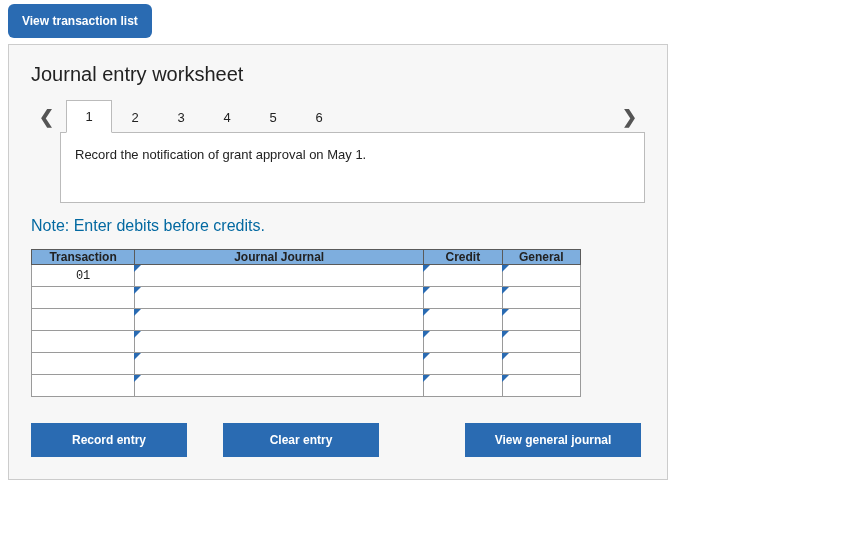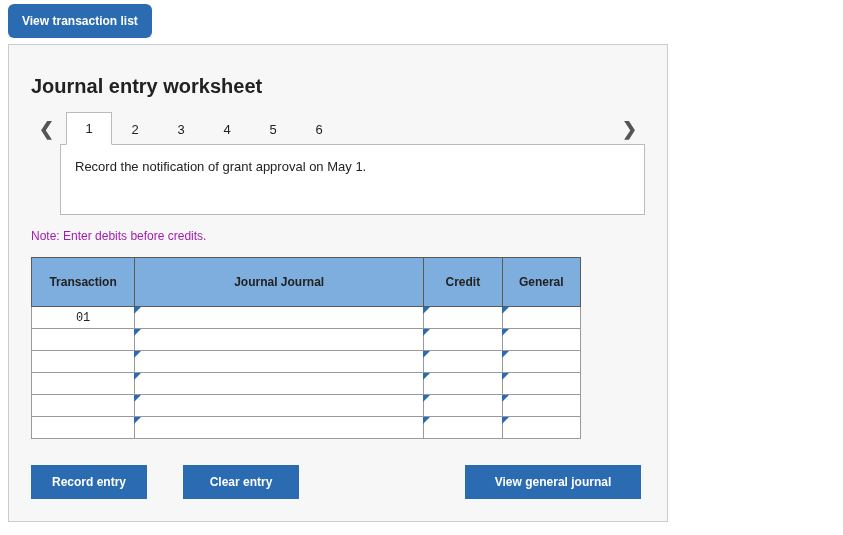--- a/index.html
+++ b/index.html
@@ -25,22 +25,22 @@
   }
   .panel {
     border: 1px solid #ccc;
     margin: 6px 0 0 8px;
     width: 660px;
     padding: 18px 22px 22px 22px;
     background: #f7f7f7;
   }
   .title {
     font-size: 20px;
-    font-weight: bold;
-    margin: 12px 0 14px 0;
+    font-weight: normal;
+    margin: 0 0 14px 0;
   }
   .tabrow {
     display: flex;
     align-items: center;
     margin-bottom: 0;
   }
   .chev {
     font-weight: bold;
     font-size: 18px;
     color: #555;
@@ -74,34 +74,34 @@
     background: #fff;
     border: 1px solid #bbb;
     padding: 14px 14px 40px 14px;
     margin-top: -1px;
     font-size: 13px;
     position: relative;
     z-index: 1;
     margin-left: 29px;
   }
   .note {
-    color: #a21caf;
-    font-size: 12px;
+    color: #0369a1;
+    font-size: 16px;
     margin: 14px 0;
   }
   table.jr {
     border-collapse: collapse;
     width: 550px;
   }
   table.jr th {
     background: #7eaede;
     border: 1px solid #5a5a5a;
     font-weight: bold;
     font-size: 12px;
-    padding: 17px 4px;
+    padding: 0 4px;
     text-align: center;
   }
   table.jr td {
     border: 1px solid #9a9a9a;
     background: #fff;
     height: 22px;
     padding: 0 4px;
     font-size: 12px;
     position: relative;
     font-family: Liberation Mono, monospace;
@@ -124,21 +124,21 @@
     margin-top: 26px;
     width: 610px;
   }
   .act-btn {
     background: #2a6bb2;
     color: #fff;
     border: none;
     font-weight: bold;
     font-size: 12px;
     padding: 10px 0;
-    width: 116px;
+    width: 156px;
     text-align: center;
     cursor: pointer;
   }
   .act-btn + .act-btn { margin-left: 36px; }
   .act-btn.vgj { margin-left: auto; width: 176px; }
 </style>
 </head>
 <body>
 
 

